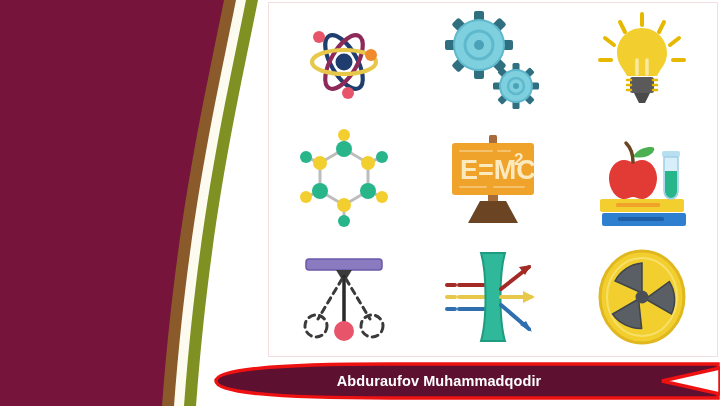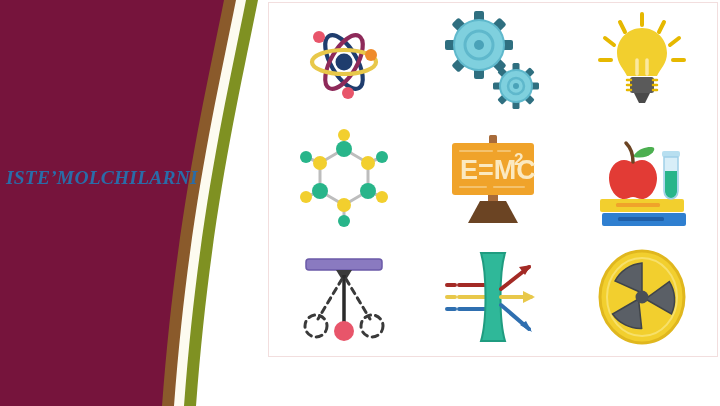--- a/index.html
+++ b/index.html
@@ -115,21 +115,20 @@
     <path d="M0,0 L258,0 C236,110 210,220 196,406 L0,406 Z" fill="#7f9122"></path>
 
     <path d="M0,0 L246,0 C224,110 198,220 184,406 L0,406 Z" fill="#fdfbf0"></path>
 
     <path d="M0,0 L236,0 C214,110 188,220 174,406 L0,406 Z" fill="#8a5a2b"></path>
 
     <path d="M0,0 L224,0 C202,110 176,220 162,406 L0,406 Z" fill="#76143c"></path>
   </svg>
 
   <div class="title-block">
-    <div class="title-line">ISTE’MOLCHILARNI</div>
   </div>
 
   <div class="content-panel">
     <div class="icon-grid">
 
       <div class="icon-cell">
         <svg width="104" height="104" viewBox="0 0 104 104">
           <g fill="none" stroke-width="4.2">
             <ellipse cx="52" cy="52" rx="30" ry="13" stroke="#1f3d6e" transform="rotate(60 52 52)"></ellipse>
             <ellipse cx="52" cy="52" rx="30" ry="13" stroke="#8e2a5a" transform="rotate(-60 52 52)"></ellipse>
@@ -313,14 +312,21 @@
             <path d="M52,48 L52,18 A34,34 0 0 0 25,36 Z" transform="rotate(120 52 52)"></path>
             <path d="M52,48 L52,18 A34,34 0 0 0 25,36 Z" transform="rotate(240 52 52)"></path>
           </g>
           <circle cx="52" cy="52" r="6.5" fill="#4a4f56"></circle>
         </svg>
       </div>
 
     </div>
   </div>
 
+  <div class="ribbon-wrap">
+    <svg width="510" height="42" viewBox="0 0 510 42">
+      <path d="M6,21 C6,10 60,4 180,4 L508,4 L508,38 L180,38 C60,38 6,32 6,21 Z" fill="#5d1030" stroke="#ee1111" stroke-width="3.5"></path>
+      <path d="M510,8 L452,21 L510,34 Z" fill="#ffffff" stroke="#ee1111" stroke-width="3.5"></path>
+    </svg>
+    <div class="ribbon-label">Abduraufov Muhammadqodir</div>
+  </div>
 
 </div>
 
 </body></html>

